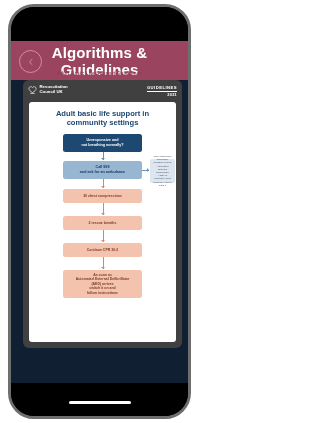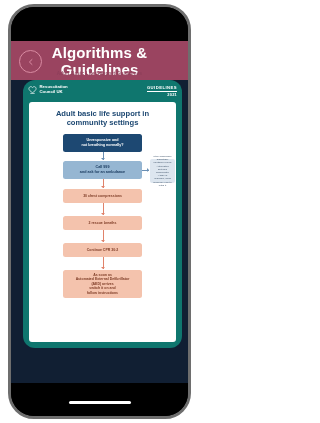--- a/index.html
+++ b/index.html
@@ -36,21 +36,21 @@
     letter-spacing:.1px;
   }
   #app-bar-subtitle{
     position:absolute;left:0;top:30px;width:100%;text-align:center;
     color:#8e3f5a;font-size:4.6px;font-weight:bold;letter-spacing:.2px;
   }
 
   
   #doc-page{
     position:absolute;left:12px;top:39px;width:159px;height:268px;
-    background:#0f766e;border-radius:12px;overflow:hidden;
+    background:#404040;border-radius:6px;overflow:hidden;
   }
   #doc-header{position:relative;height:22px;}
   #rcuk-logo{
     position:absolute;left:5px;top:4px;display:flex;align-items:center;gap:2.5px;
   }
   #rcuk-logo svg{display:block;flex:none;}
   #rcuk-logo-text{color:#ffffff;font-size:4.3px;font-weight:bold;line-height:5px;white-space:pre-line;}
   #guidelines-badge{position:absolute;right:5px;top:5px;text-align:right;}
   #guidelines-word{color:#ffffff;font-size:4.2px;font-weight:bold;letter-spacing:.45px;}
   #guidelines-rule{height:.8px;background:#ffffff;margin-top:1px;}

